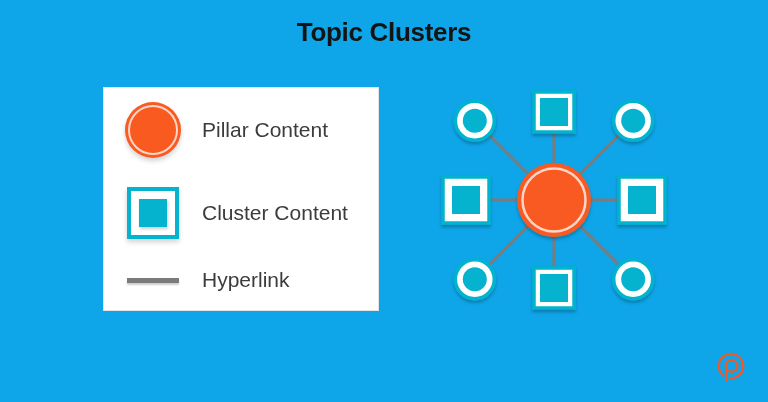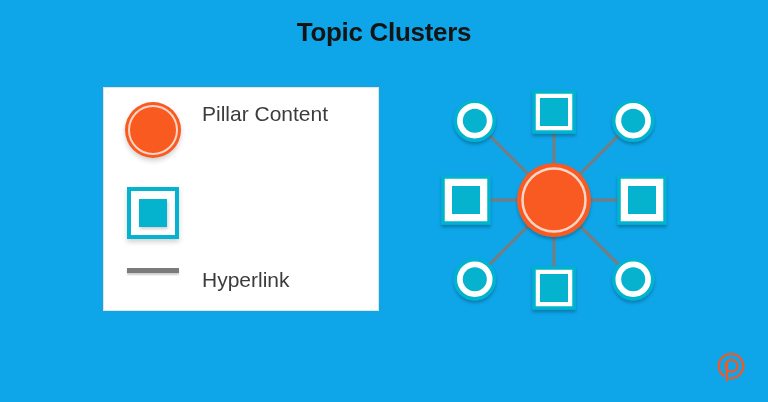--- a/index.html
+++ b/index.html
@@ -10,21 +10,21 @@
   .title{
     position:absolute;top:17px;left:0;width:768px;text-align:center;
     font-size:26px;font-weight:700;color:#141414;letter-spacing:-0.3px;
   }
   .legend{
     position:absolute;left:103px;top:87px;width:276px;height:224px;
     box-sizing:border-box;border:1px solid #e3e3e3;background:#fff;
     display:flex;flex-direction:column;justify-content:space-between;
     padding:14px 0 18px 0;
   }
-  .legend-row{display:flex;align-items:flex-start;}
+  .legend-row{display:flex;align-items:center;}
   .legend-icon-cell{width:98px;display:flex;justify-content:center;align-items:center;flex:0 0 98px;}
   .legend-label{font-size:21px;color:#3c3c3c;}
   .pillar-icon{
     width:56px;height:56px;border-radius:50%;background:#f95a20;position:relative;
     box-shadow:0 3px 5px rgba(0,0,0,0.18);
   }
   .pillar-icon::after{
     content:"";position:absolute;inset:3px;border:2px solid rgba(255,255,255,0.75);border-radius:50%;
   }
   .cluster-icon{
@@ -50,20 +50,21 @@
         <div class="pillar-icon"></div>
       </div>
       <div class="legend-label">Pillar Content</div>
     </div>
     <div class="legend-row">
       <div class="legend-icon-cell">
         <div class="cluster-icon">
             <div class="inner-sq"></div>
           </div>
       </div>
+      <div class="legend-label">Cluster Content</div>
     </div>
     <div class="legend-row">
       <div class="legend-icon-cell">
         <div class="hyperlink-icon"></div>
       </div>
       <div class="legend-label">Hyperlink</div>
     </div>
   </div>
 
   <svg id="diagram-svg" class="diagram" viewBox="0 0 280 280" xmlns="http://www.w3.org/2000/svg">

